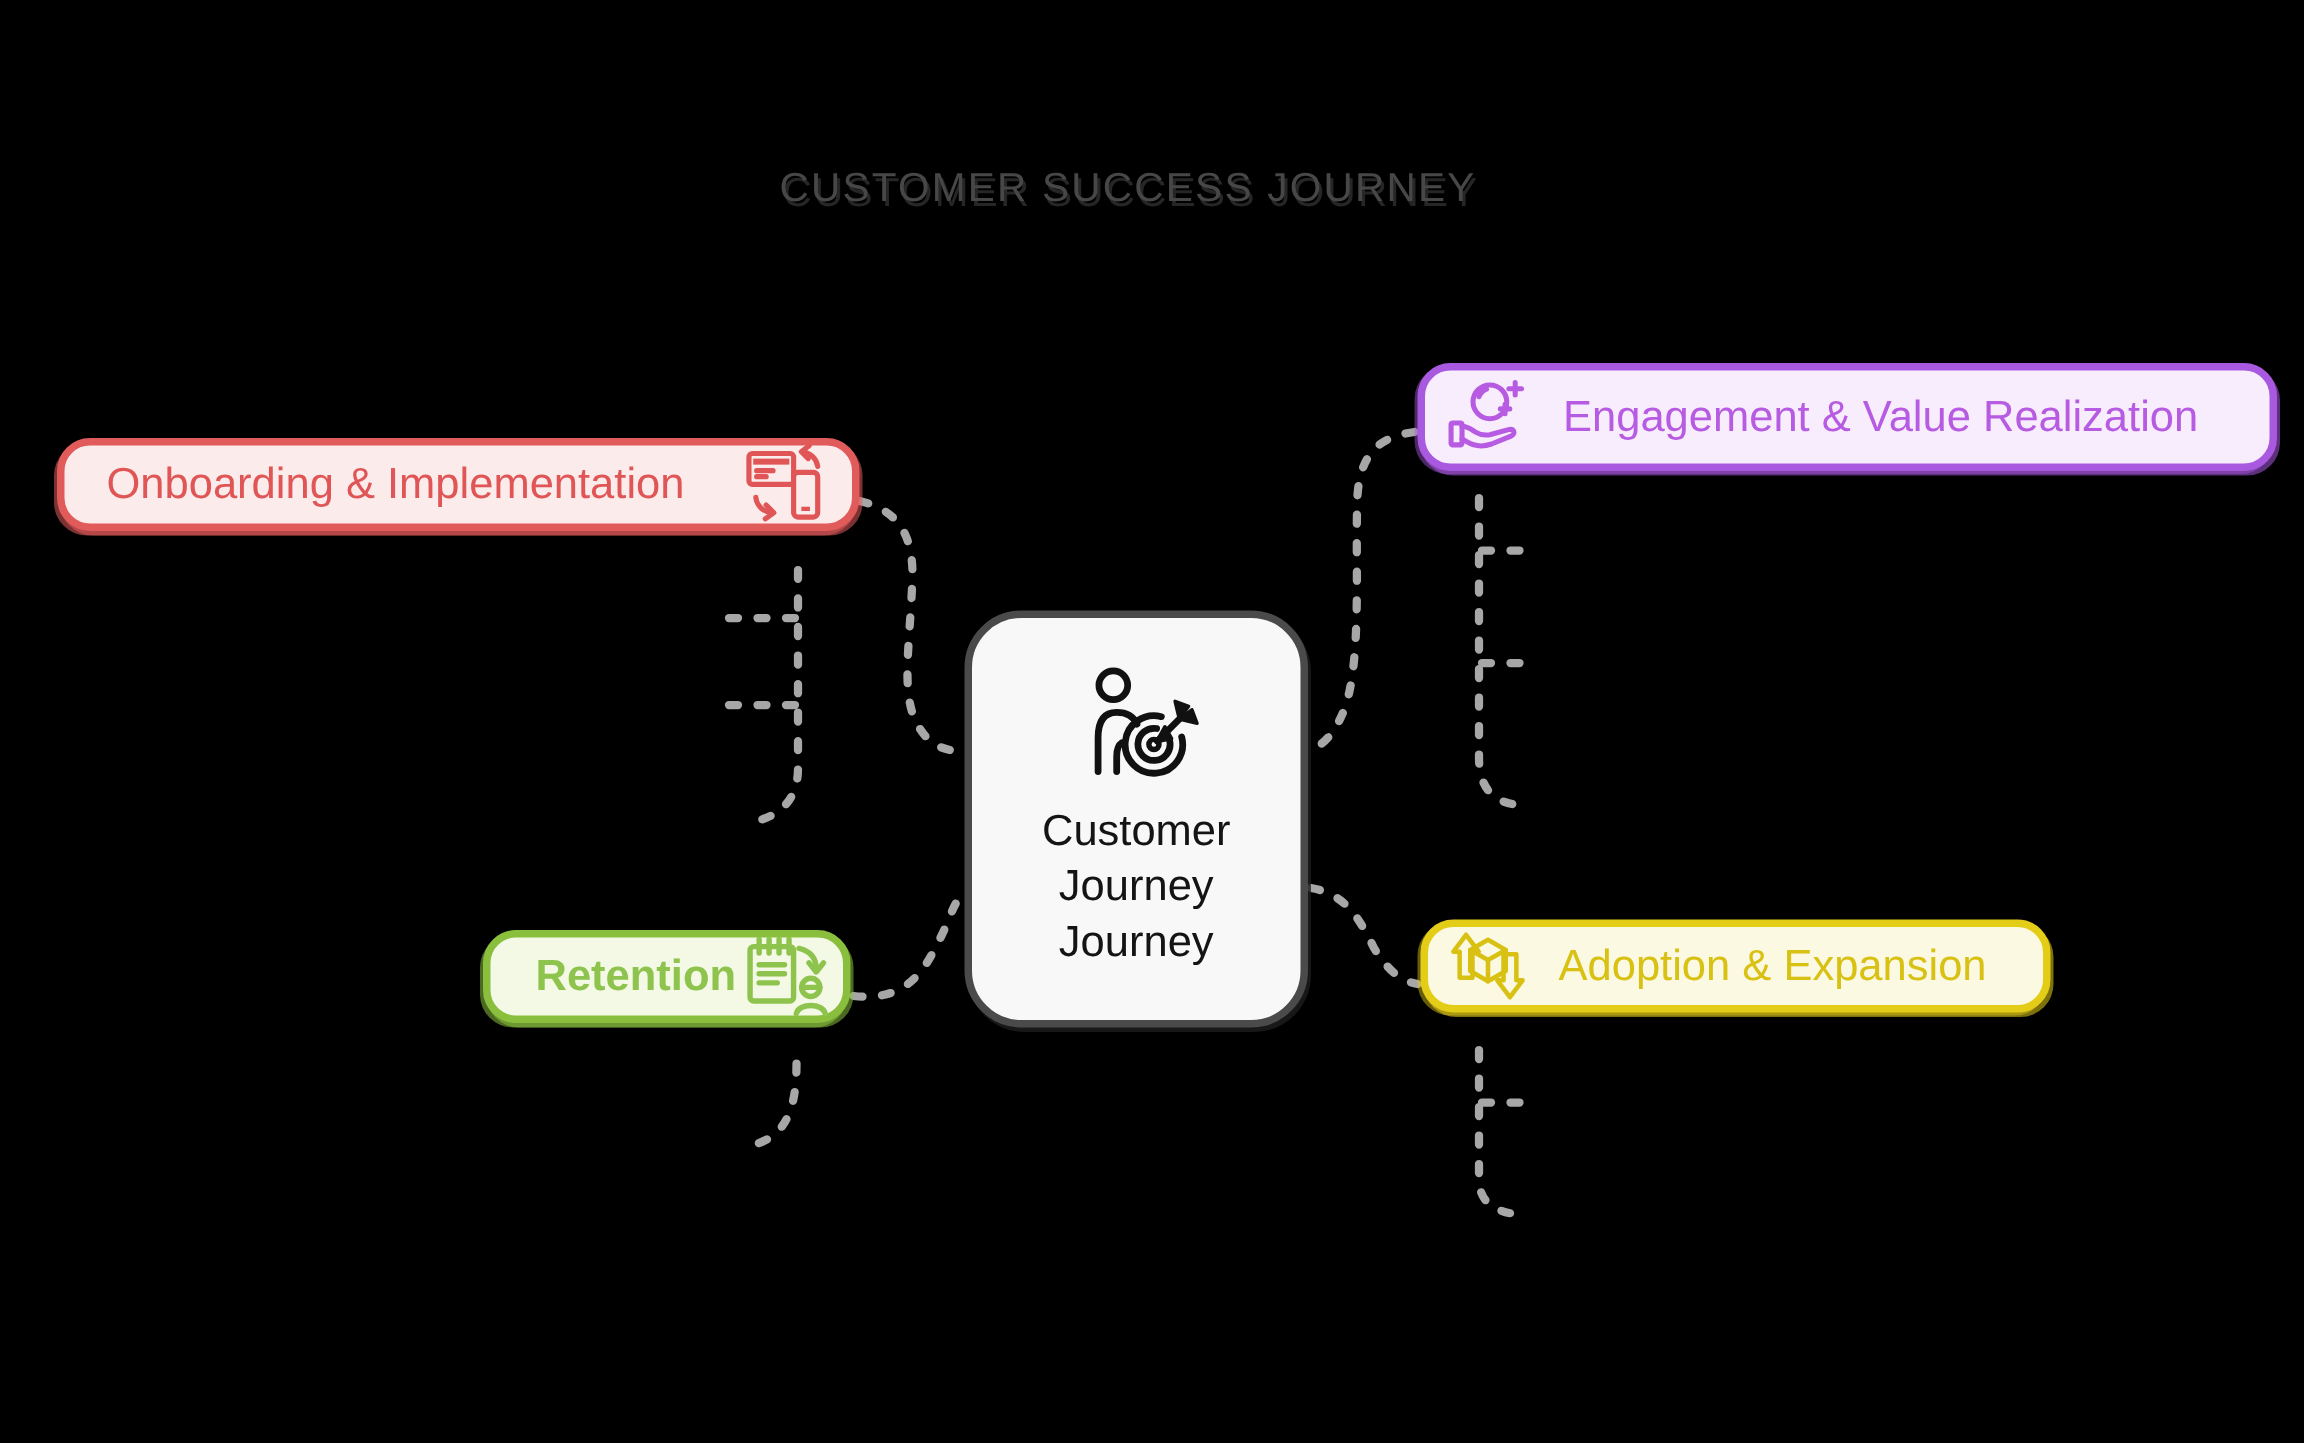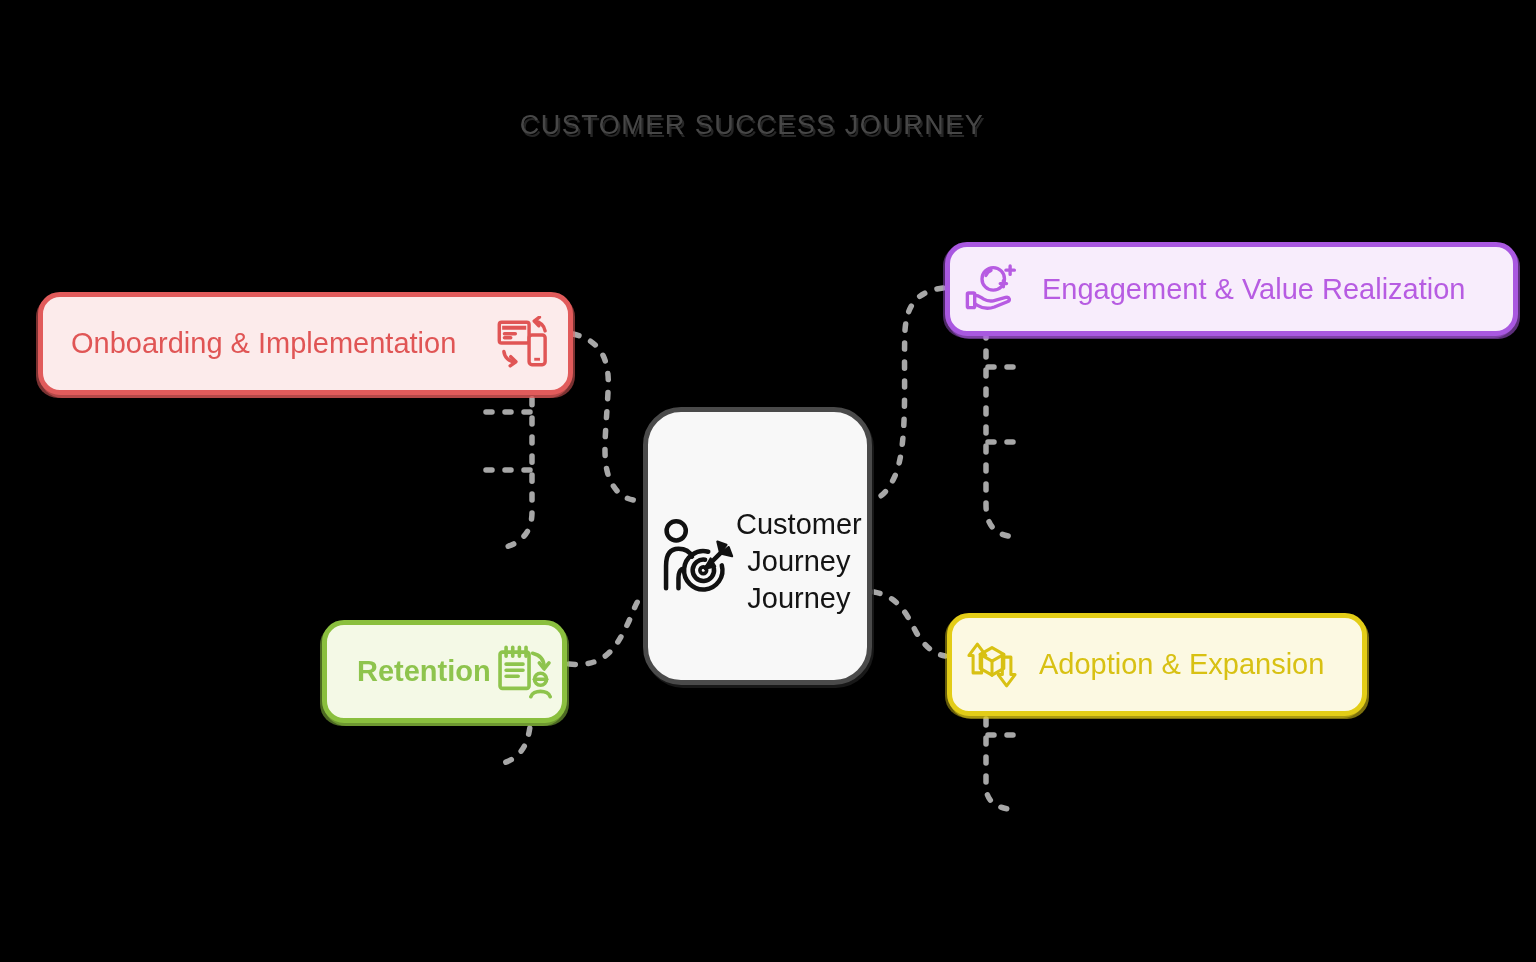--- a/index.html
+++ b/index.html
@@ -38,21 +38,21 @@
     stroke: #a7a7a7;
     stroke-width: 5.5;
     stroke-linecap: round;
     stroke-dasharray: 6 13;
   }
 
   .branch {
     position: absolute;
     display: flex;
     align-items: center;
-    height: 103px;
+    height: 62px;
     border-radius: 22px;
     border-style: solid;
     border-width: 5px;
   }
   .branch-label {
     font-size: 29px;
     white-space: nowrap;
   }
   .icon-box {
     flex: none;
@@ -64,21 +64,21 @@
   .b-onboarding {
     left: 38px; top: 292px; width: 535px;
     color: #e05555;
     background: #fcebeb;
     border-color: #e15b5b;
     box-shadow: -2px 3px 0 rgba(225,91,91,.55), 2px 3px 0 rgba(225,91,91,.55);
     padding: 0 16px 0 28px;
     justify-content: space-between;
   }
   .b-engagement {
-    left: 945px; top: 242px; width: 573px; height: 94px;
+    left: 945px; top: 242px; width: 573px; height: 72px;
     color: #b75ce2;
     background: #f8edfc;
     border-color: #a958e0;
     box-shadow: 2px 3px 0 rgba(169,88,224,.55), -2px 2px 0 rgba(169,88,224,.45);
     padding: 0 20px 0 14px;
     gap: 24px;
   }
   .b-retention {
     left: 322px; top: 620px; width: 245px;
     color: #8ec44d;
@@ -101,21 +101,21 @@
 
   .center-node {
     position: absolute;
     left: 643px; top: 407px;
     width: 229px; height: 278px;
     background: #f8f8f8;
     border: 5px solid #4a4a4a;
     border-radius: 38px;
     box-shadow: 2px 3px 0 rgba(30,30,30,.8);
     display: flex;
-    flex-direction: row;
+    flex-direction: column;
     align-items: center;
     padding-top: 26px;
   }
   .center-label {
     margin-top: 4px;
     text-align: center;
     font-size: 29px;
     line-height: 37px;
     color: #141414;
   }

